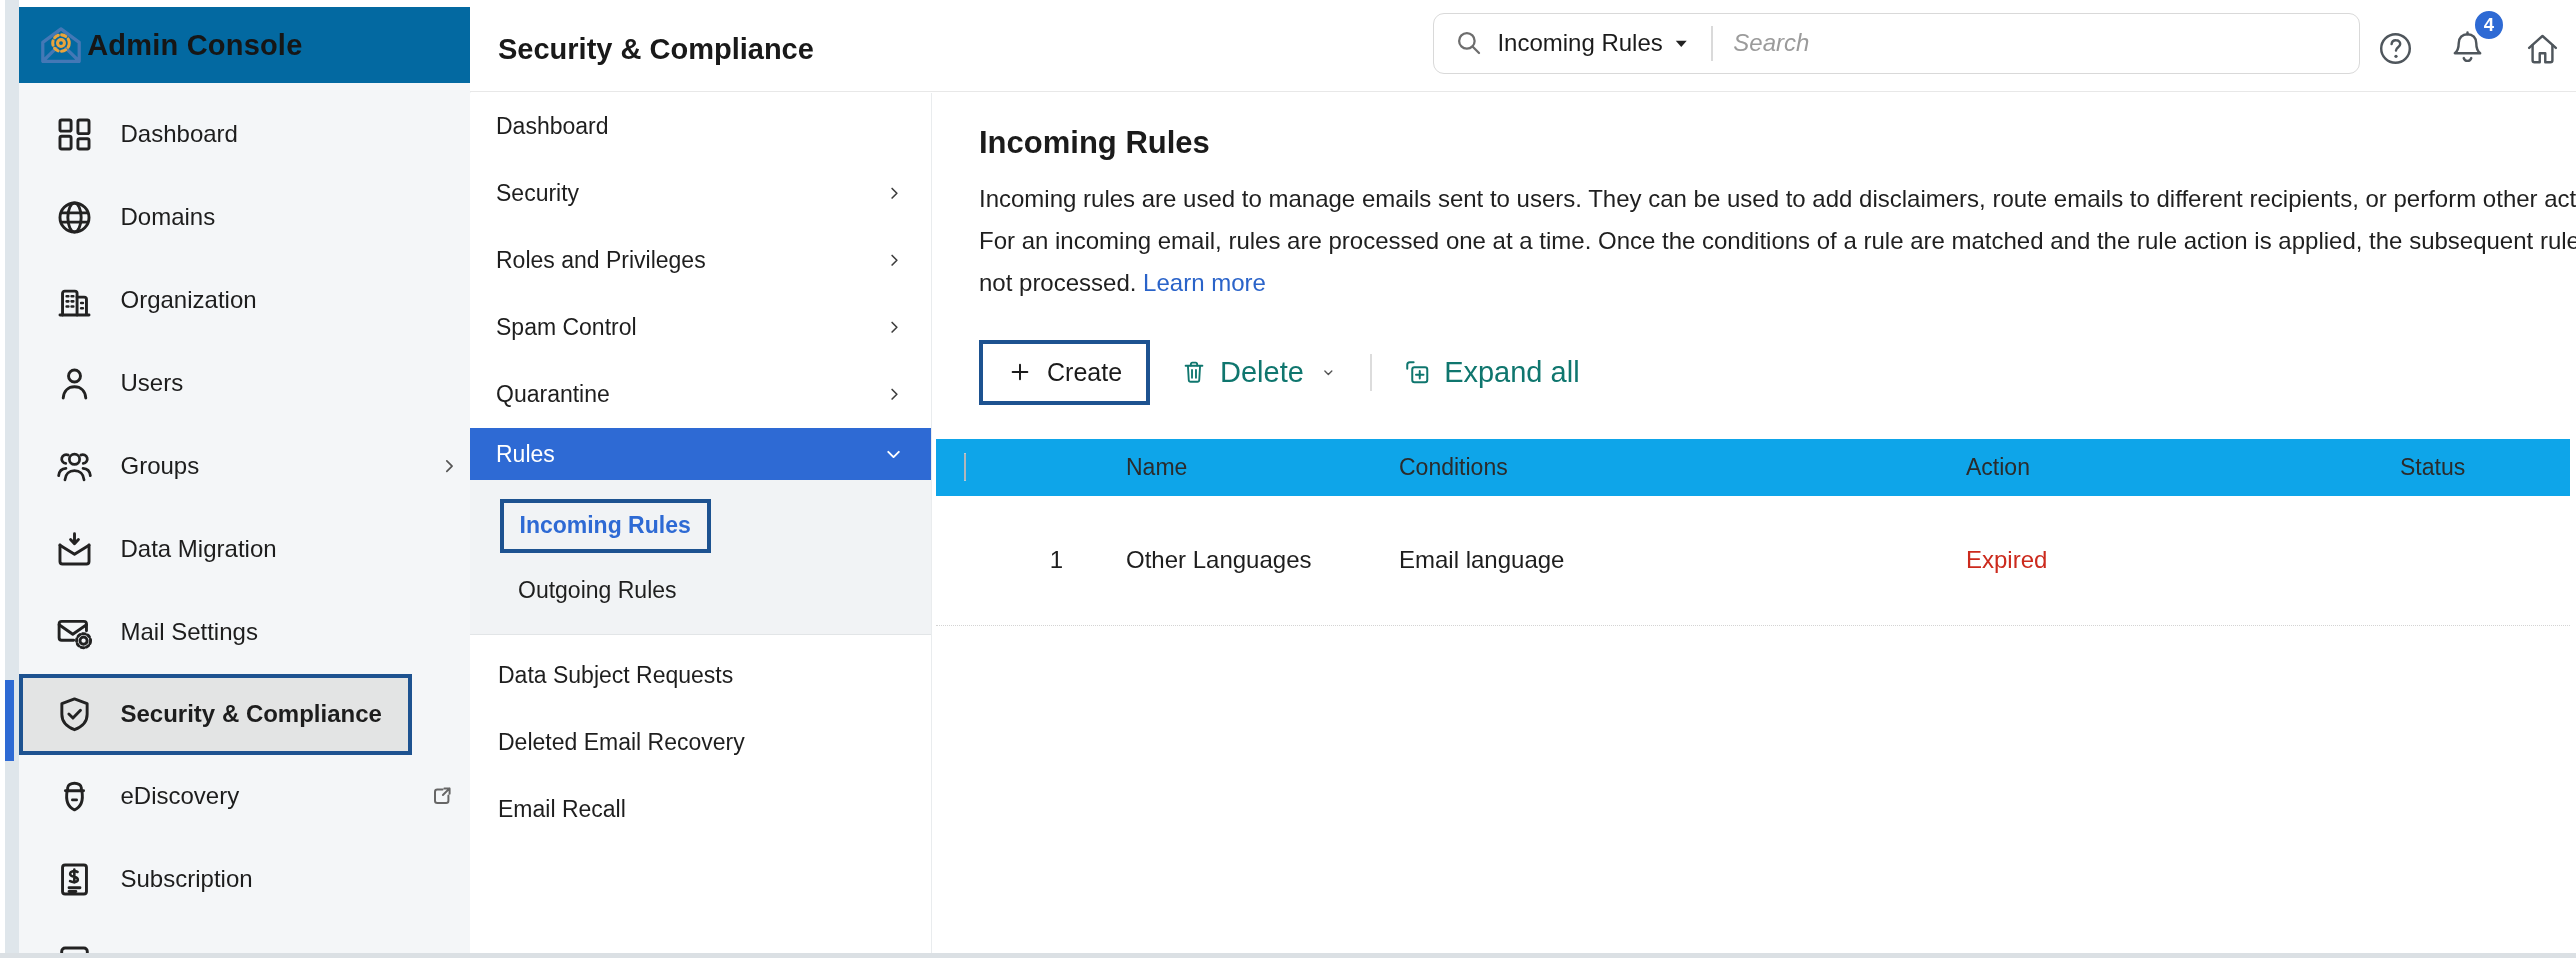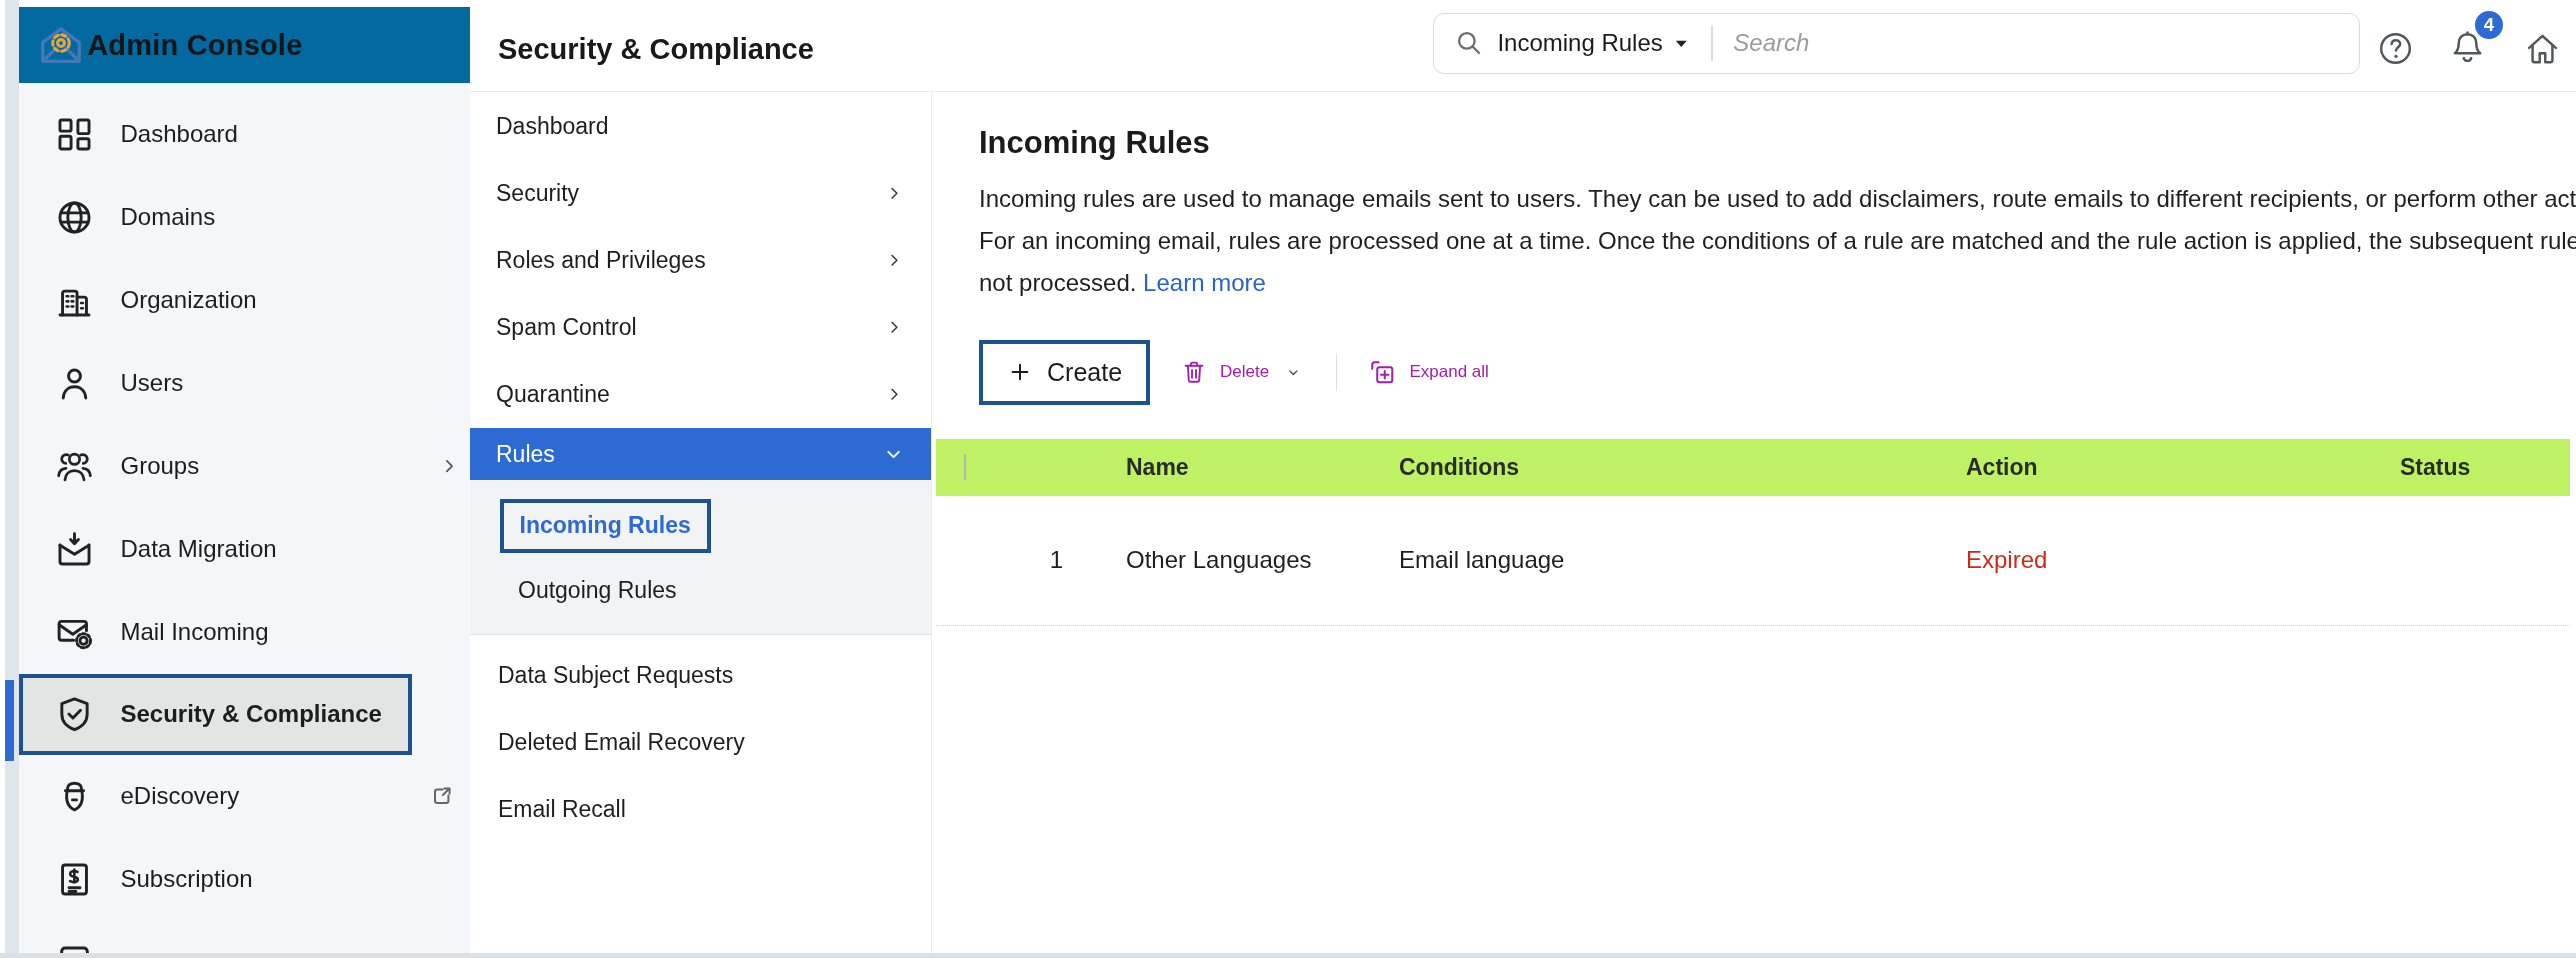--- a/index.html
+++ b/index.html
@@ -66,28 +66,28 @@
   
   .main{position:absolute;left:936px;top:93px;width:1640px;height:866px;background:#ffffff;overflow:hidden;}
   .main-pad{padding:32px 0 0 43px;}
   .page-heading{font-size:31px;font-weight:700;color:#1b1b1b;}
   .desc{margin-top:16.7px;width:1674px;font-size:24px;line-height:42px;color:#1f1f1f;}
   .learn-more{color:#2a63c9;cursor:pointer;text-decoration:none;}
   .toolbar{margin-top:35px;display:flex;align-items:center;height:67px;}
   .create-btn{display:flex;align-items:center;gap:14px;height:65px;box-sizing:border-box;
     border:4.6px solid #1d5290;background:#fff;padding:0 24px;font-size:25px;font-weight:500;
     color:#1b1b1b;cursor:pointer;font-family:inherit;}
-  .tool-btn{display:flex;align-items:center;gap:12px;font-size:17px;font-weight:500;color:#a21caf;
+  .tool-btn{display:flex;align-items:center;gap:12px;font-size:29px;font-weight:500;color:#0f766e;
     background:none;border:none;cursor:pointer;margin-left:24px;font-family:inherit;}
   .tool-btn .caret{color:#555;margin-left:3.7px;}
   .tool-div{width:1.9px;height:37px;background:#dcdcdc;margin:0 24px 0 28px;}
 
   .rules-table{margin-top:33px;width:1634px;}
   .tgrid{display:grid;grid-template-columns:88px 102px 273px 567px 434px 1fr;align-items:center;}
-  .thead{height:57px;background:#bef264;font-size:23px;font-weight:700;color:#2b2b2b;}
+  .thead{height:57px;background:#0ea5e9;font-size:23px;font-weight:400;color:#2b2b2b;}
   .cb-cell{padding-left:28px;}
   .checkbox{width:32px;height:32px;box-sizing:border-box;border:1.9px solid #b2b6ba;border-radius:7.4px;
     background:#fff;cursor:pointer;}
   .trow{min-height:129px;border-bottom:1.9px dotted #d4d4d4;font-size:24px;color:#1e1e1e;cursor:pointer;}
   .cell-index{text-align:center;padding-right:37px;}
   .cell-action{max-width:389px;line-height:40px;}
   .cell-status{color:#cc2a1d;}
 </style>
 </head>
 <body>
@@ -190,21 +190,21 @@
       <span class="icn">
         <svg width="41" height="41" viewBox="0 0 24 24">
             <g class="stroke" stroke-width="1.7">
           <path d="M19 11 V7 a1.5 1.5 0 0 0 -1.5 -1.5 h-13 A1.5 1.5 0 0 0 3 7 v8 a1.5 1.5 0 0 0 1.5 1.5 h7"></path>
           <path d="M3 7.5 l8 5.5 8 -5.5"></path>
           <circle cx="17.3" cy="16.8" r="2.1"></circle>
               <circle stroke-dasharray="1.6 1.5" cx="17.3" cy="16.8" r="4.1"></circle>
             </g>
           </svg>
       </span>
-      <span>Mail Incoming</span>
+      <span>Mail Settings</span>
     </div>
     <div class="side-item active">
       <span class="icn">
         <svg width="41" height="41" viewBox="0 0 24 24">
             <g class="stroke" stroke-width="1.7">
           <path d="M12 2.9 l7.4 2.7 v6.3 c0 4.7 -3 7.4 -7.4 9 -4.4 -1.6 -7.4 -4.3 -7.4 -9 V5.6 Z"></path>
           <path d="M8.7 11.7 l2.4 2.4 4.4 -4.6"></path>
             </g>
           </svg>
       </span>

